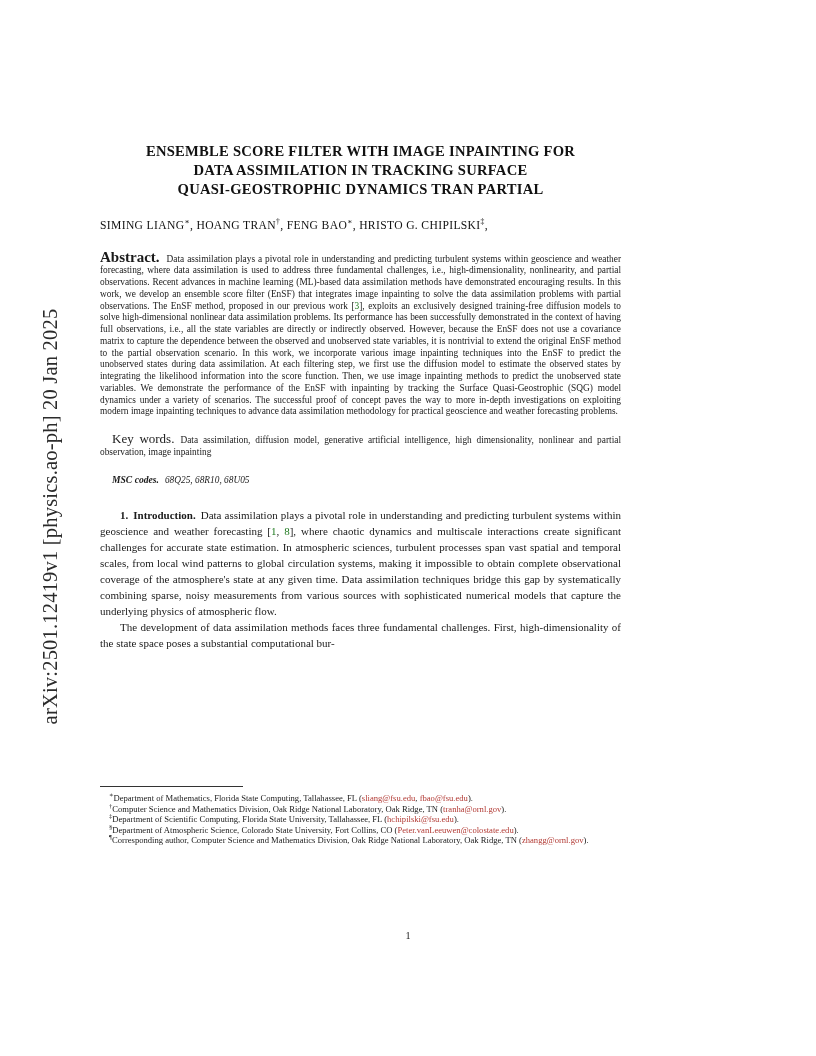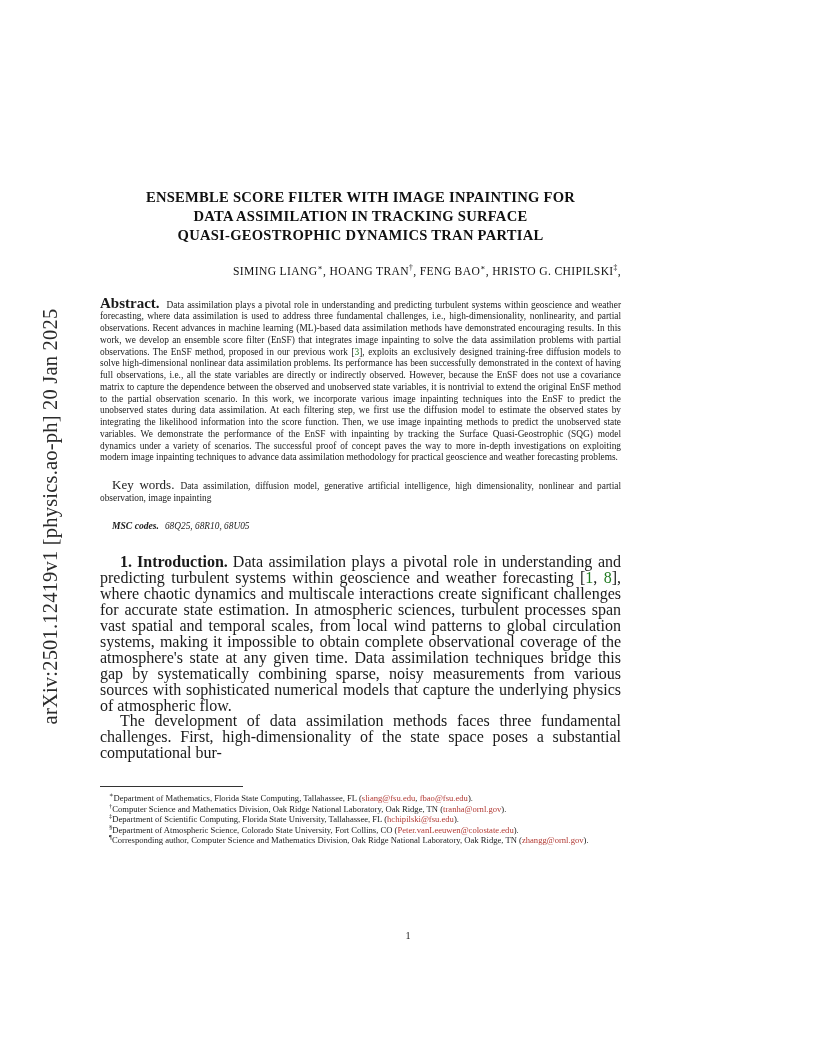--- a/index.html
+++ b/index.html
@@ -40,37 +40,36 @@
     white-space: nowrap;
   }
 
   
   .content {
     position: absolute;
     left: 100px;
     top: 0px;
     width: 521px;
     height: 822px;
-    margin-top: 46px;
   }
 
   .title {
     margin-top: 142px;
     text-align: center;
     font-size: 14.6px;
     font-weight: bold;
     line-height: 19.2px;
     letter-spacing: 0.25px;
     color: #111;
   }
   .title div { white-space: nowrap; }
 
   .authors {
     margin-top: 16px;
-    text-align: right;
+    text-align: left;
     font-size: 11.6px;
     line-height: 19px;
     letter-spacing: 0.35px;
     color: #111;
   }
   .authors sup {
     font-size: 7.6px;
     vertical-align: super;
     line-height: 0;
   }
@@ -107,21 +106,21 @@
     line-height: 11.75px;
     color: #1a1a1a;
     font-style: italic;
   }
   .msc .lead { font-weight: bold; font-size: 9.6px; }
   .msc .lead-gap { display: inline-block; width: 6px; }
   .msc .indent { display: inline-block; width: 12px; }
 
   .body-text {
     margin-top: 22px;
-    font-size: 16px;
+    font-size: 11px;
     line-height: 15.9px;
     text-align: justify;
     color: #1a1a1a;
   }
   .body-text p { margin: 0; text-indent: 20px; }
   .sec-head { font-weight: bold; }
   .sec-gap { display: inline-block; width: 5px; }
 
   .cite { color: #1f7a1f; }
   .mail { color: #b23a34; }

